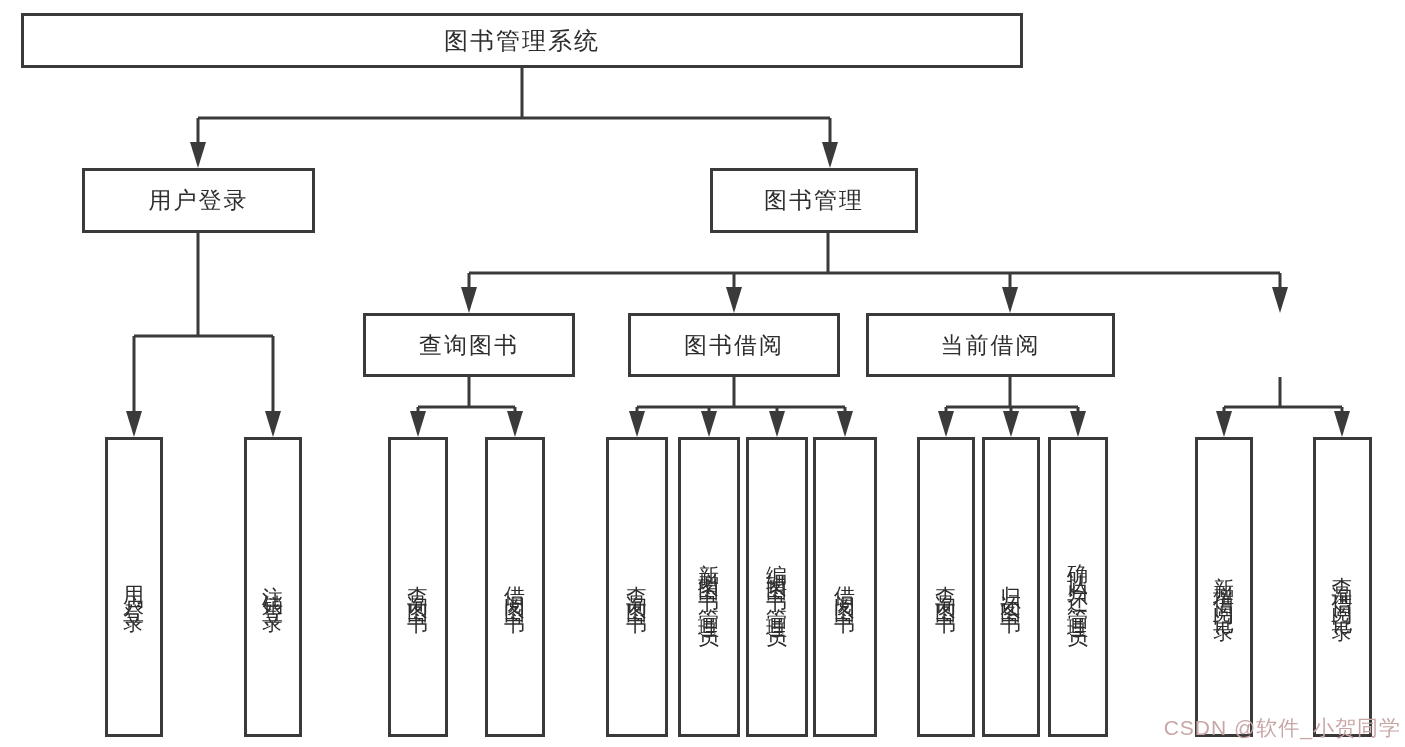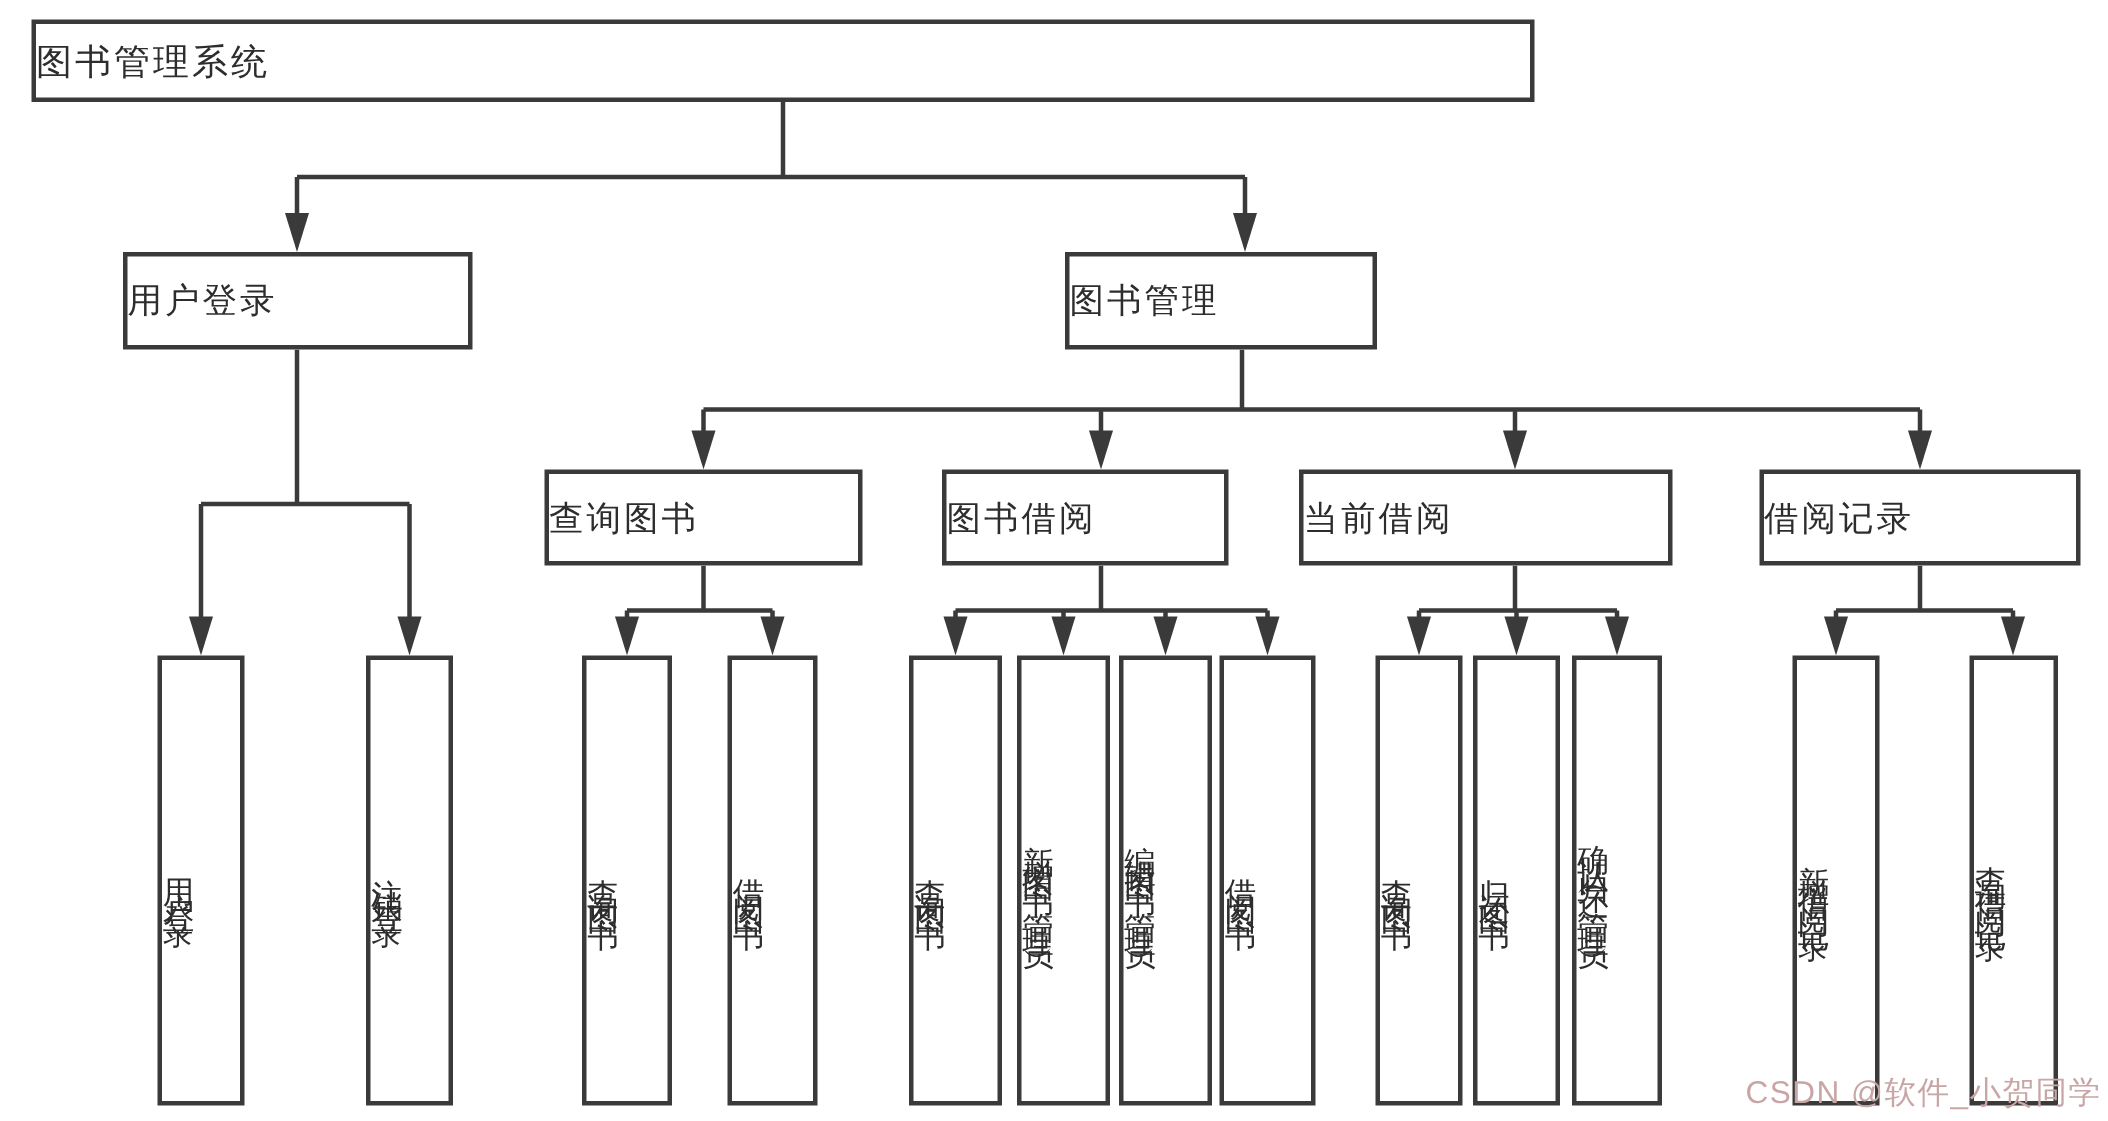--- a/index.html
+++ b/index.html
@@ -24,21 +24,21 @@
     width: 1405px; height: 747px;
     color: var(--line);
   }
   .box {
     position: absolute;
     box-sizing: border-box;
     border: 3px solid var(--line);
     background: #ffffff;
     display: flex;
     align-items: center;
-    justify-content: flex-start;
+    justify-content: center;
   }
   .h-label {
     font-size: 23px;
     letter-spacing: 2px;
     color: var(--text);
     white-space: nowrap;
   }
   .root-label { font-size: 24px; }
   .leaf span {
     writing-mode: vertical-rl;
@@ -103,28 +103,25 @@
   <div class="box" style="left:82px;top:168px;width:233px;height:65px">
     <span class="h-label">用户登录</span>
   </div>
   <div class="box" style="left:710px;top:168px;width:208px;height:65px">
     <span class="h-label">图书管理</span>
   </div>
 
   <div class="box" style="left:363px;top:313px;width:212px;height:64px">
     <span class="h-label">查询图书</span>
   </div>
-  <div class="box" style="left:628px;top:313px;width:191px;height:64px">
+  <div class="box" style="left:628px;top:313px;width:212px;height:64px">
     <span class="h-label">图书借阅</span>
   </div>
   <div class="box" style="left:866px;top:313px;width:249px;height:64px">
     <span class="h-label">当前借阅</span>
-  </div>
-  <div class="box" style="left:1173px;top:313px;width:214px;height:64px">
-    <span class="h-label">借阅记录</span>
   </div>
 
   <div class="box leaf" style="left:105px;top:437px;width:58px;height:300px">
     <span>用户登录</span>
   </div>
   <div class="box leaf" style="left:244px;top:437px;width:58px;height:300px">
     <span>注销登录</span>
   </div>
 
   <div class="box leaf" style="left:388px;top:437px;width:60px;height:300px">

